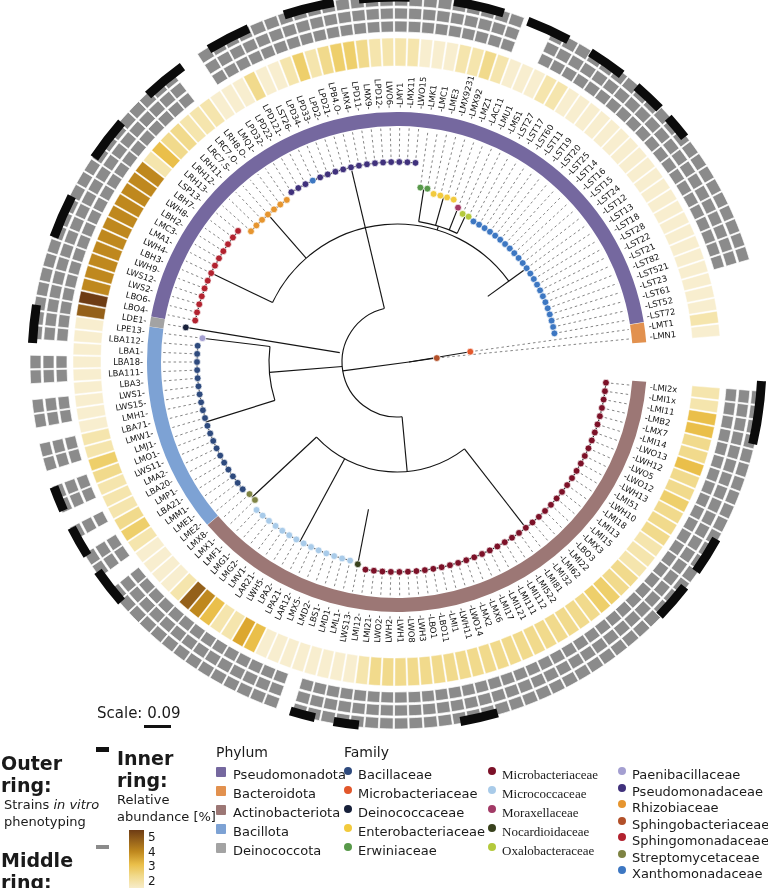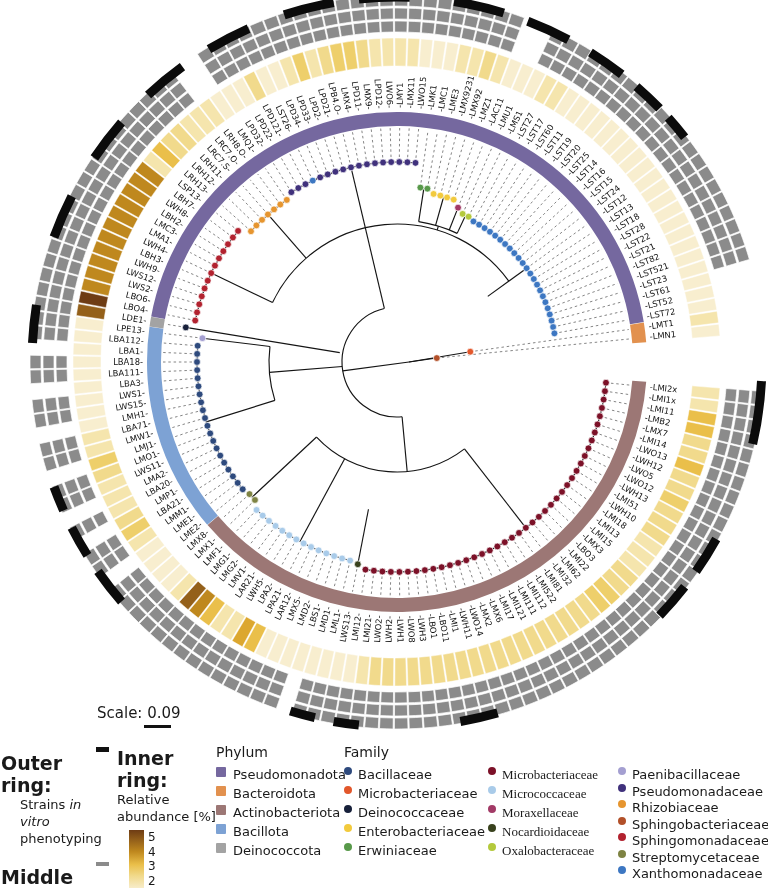--- a/index.html
+++ b/index.html
@@ -10,21 +10,21 @@
   #scale-underline{position:absolute;left:47px;top:21px;width:27px;height:3px;background:#111;}
   #legend{position:absolute;left:0;top:744px;width:768px;height:144px;font-size:13px;}
   .lcol{position:absolute;top:0;}
   #lcol-rings{left:1px;top:3px;width:112px;}
   #lcol-inner{left:117px;top:3px;width:100px;}
   #lcol-phylum{left:216px;top:0;width:127px;}
   #lcol-family{left:344px;top:0;width:424px;}
   .lhead{font-weight:bold;font-size:19px;display:flex;align-items:flex-end;flex-direction:column;}
   .lhead2{font-size:14px;margin-bottom:7px;}
   .lline{font-size:13px;line-height:17px;}
-  .indent{margin-left:19px;}
+  .indent{margin-left:3px;}
   .mt{margin-top:15px;}
   .dash{display:inline-block;width:13px;height:4.5px;margin-right:4px;flex:0 0 auto;}
   .dash.black{background:#111;}
   .dash.gray{background:#8b8b8b;}
   .cbar-wrap{display:flex;margin-top:5px;margin-left:12px;}
   .cbar{width:15px;height:72px;
     background:linear-gradient(to bottom,#6e3c14 0%,#94601a 14%,#bf881e 30%,#eabf4a 48%,#f1da8c 64%,#f8eecf 82%,#fcf7e8 100%);}
   .cticks{display:flex;flex-direction:column;justify-content:space-between;
     padding:1px 0 1px 4px;font-size:12px;line-height:12px;}
   .lrow{display:flex;align-items:flex-start;height:19px;}

